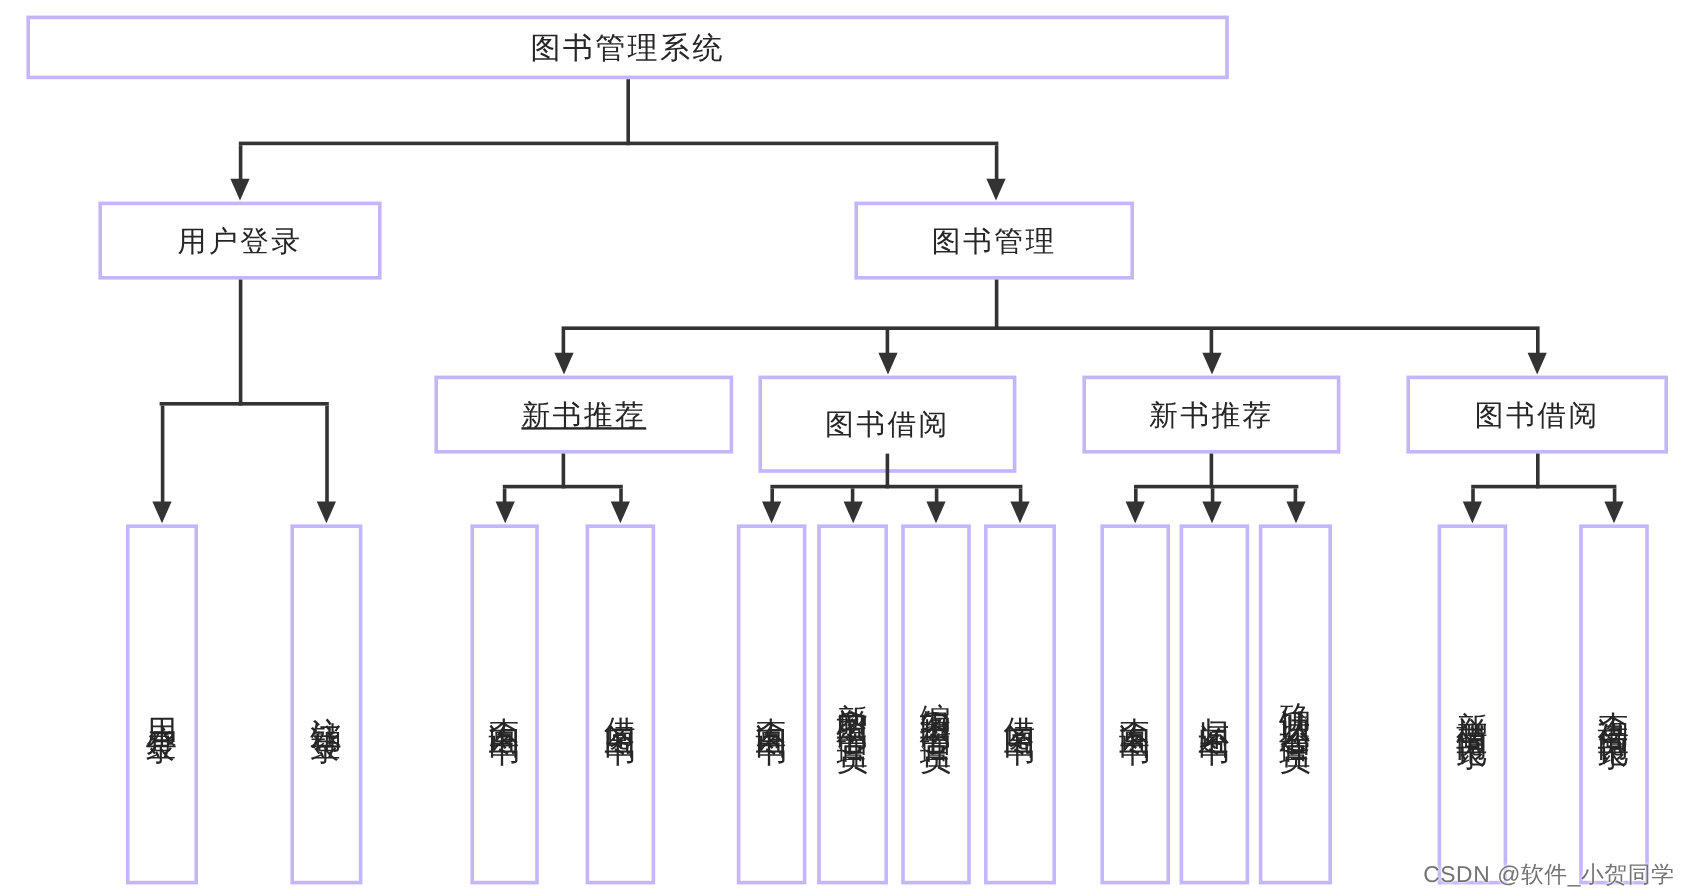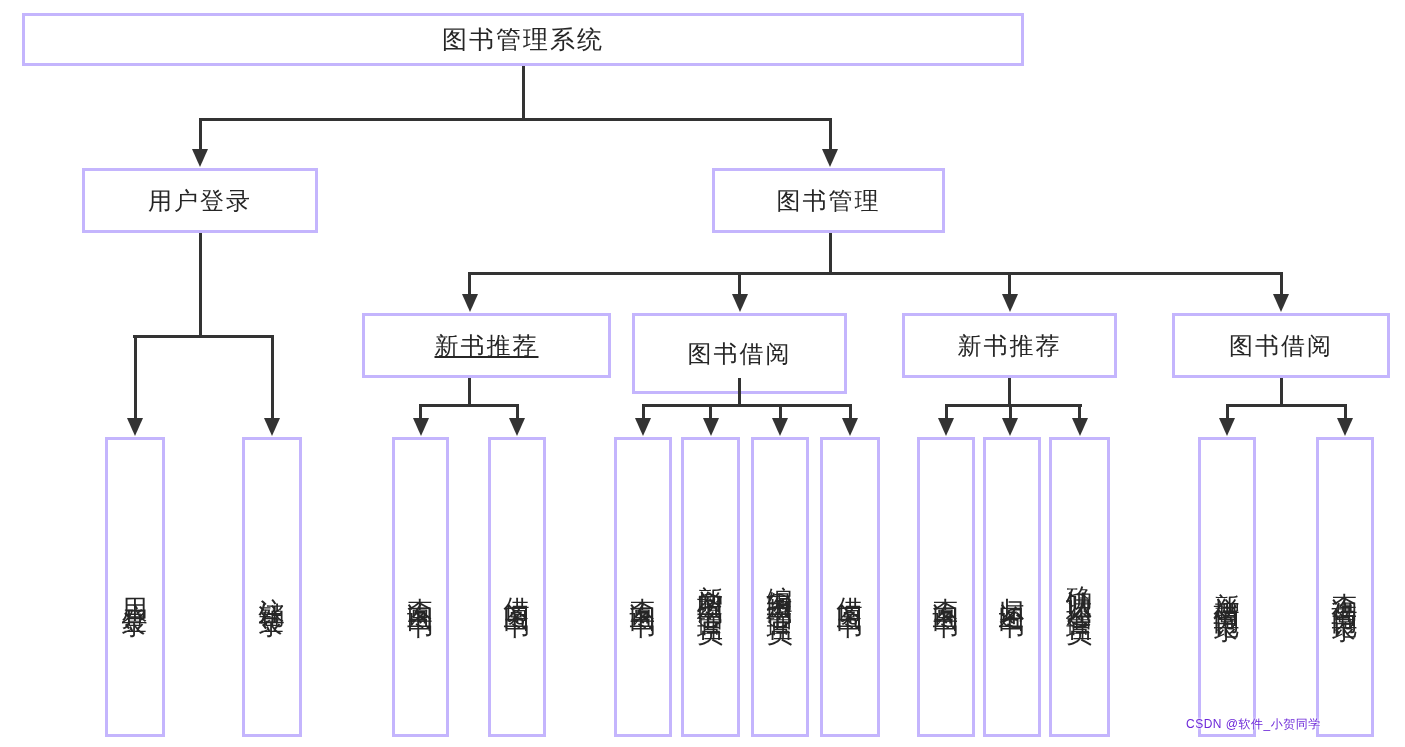--- a/index.html
+++ b/index.html
@@ -42,22 +42,22 @@
   .arrow{
     position:absolute;
     width:0;height:0;
     border-left:8px solid transparent;
     border-right:8px solid transparent;
     border-top:18px solid #333333;
   }
   .watermark{
     position:absolute;
     left:1186px;top:716px;
-    font-size:12px;
-    color:#6d28d9;
+    font-size:19px;
+    color:#737373;
     letter-spacing:0.5px;
     white-space:nowrap;
     z-index:10;
     text-shadow:0 0 3px #ffffff,0 0 3px #ffffff;
   }
 </style>
 </head>
 <body>
 
 <div class="stage">

